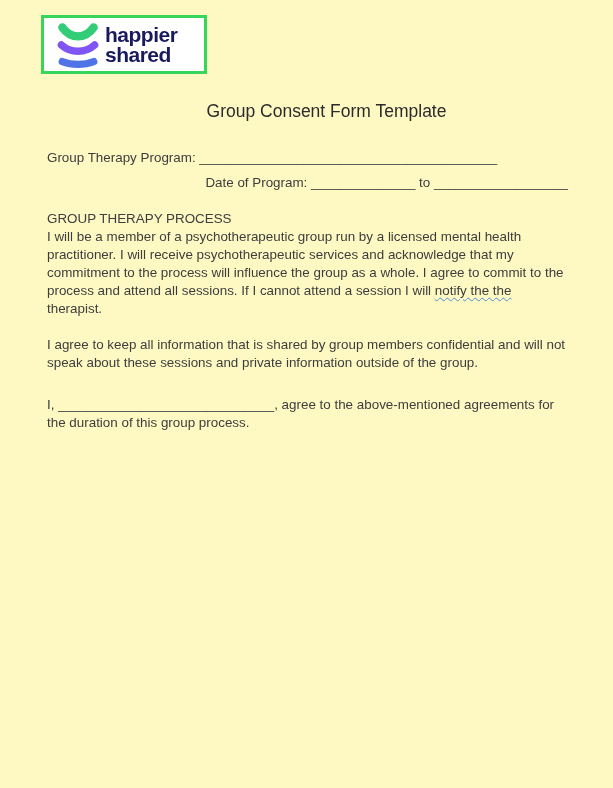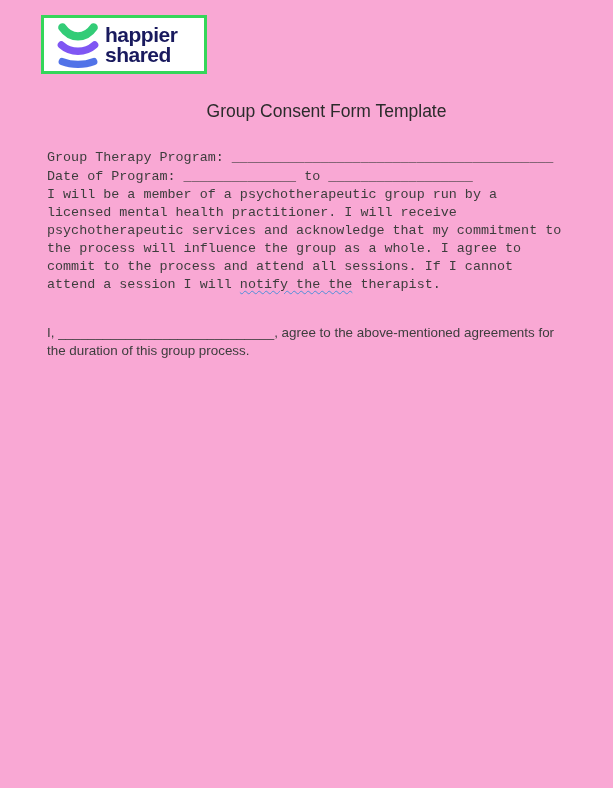--- a/index.html
+++ b/index.html
@@ -12,21 +12,21 @@
     height: 788px;
     font-family: "Liberation Sans", sans-serif;
     color: #3d3d3d;
     position: relative;
     overflow: hidden;
   }
   .page {
     position: relative;
     width: 613px;
     height: 788px;
-    background: #f9a8d4;
+    background: #fef9c3;
   }
 
   
   .logo-box {
     position: absolute;
     left: 41px;
     top: 15px;
     width: 166px;
     height: 59px;
     box-sizing: border-box;
@@ -72,22 +72,22 @@
   .content {
     position: absolute;
     top: 149px;
     left: 47px;
     width: 521px;
     font-size: 13.4px;
     line-height: 18px;
     color: #3d3d3d;
   }
   .content p { margin: 18px 0 0 0; }
-  .content p.first { margin-top: 0; font-family: Liberation Mono, monospace; }
-  .content p.sig { margin-top: 30px; }
+  .content p.first { margin-top: 0; }
+  .content p.sig { margin-top: 24px; }
   .heading-caps { margin: 18px 0 0 0; }
   .blank { letter-spacing: 0; white-space: nowrap; }
   .grammar-flag {
     text-decoration: underline;
     text-decoration-style: wavy;
     text-decoration-color: #4f8fd9;
     text-decoration-thickness: 1px;
     text-underline-offset: 2px;
   }
 
@@ -117,25 +117,27 @@
       <div>shared</div>
     </div>
   </div>
 
   <div class="doc-title">Group Consent Form Template</div>
 
   <div class="content">
 
     <p class="first"><span>Group Therapy Program: </span><span class="blank">________________________________________</span></p>
 
-    <p class="first" style="margin-top:1px;"><span>Date of Program: </span><span class="blank">______________</span><span> to </span><span class="blank">__________________</span></p>
+    <p class="first" style="margin-top:7px;text-align:right;"><span>Date of Program: </span><span class="blank">______________</span><span> to </span><span class="blank">__________________</span></p>
 
 
+    <p class="heading-caps">GROUP THERAPY PROCESS</p>
     <p class="first"><span>I will be a member of a psychotherapeutic group run by a licensed mental health practitioner. I will receive psychotherapeutic services and acknowledge that my commitment to the process will influence the group as a whole. I agree to commit to the process and attend all sessions. If I cannot attend a session I will </span><span class="grammar-flag">notify the the</span><span> therapist.</span></p>
 
+    <p>I agree to keep all information that is shared by group members confidential and will not speak about these sessions and private information outside of the group.</p>
 
 
     <p class="sig"><span>I, </span><span class="blank">_____________________________</span><span>, agree to the above-mentioned agreements for the duration of this group process.</span></p>
 
   </div>
 
   <div class="footer">© Happiertherapy.com All Rights Reserved</div>
 
 </div>
 

